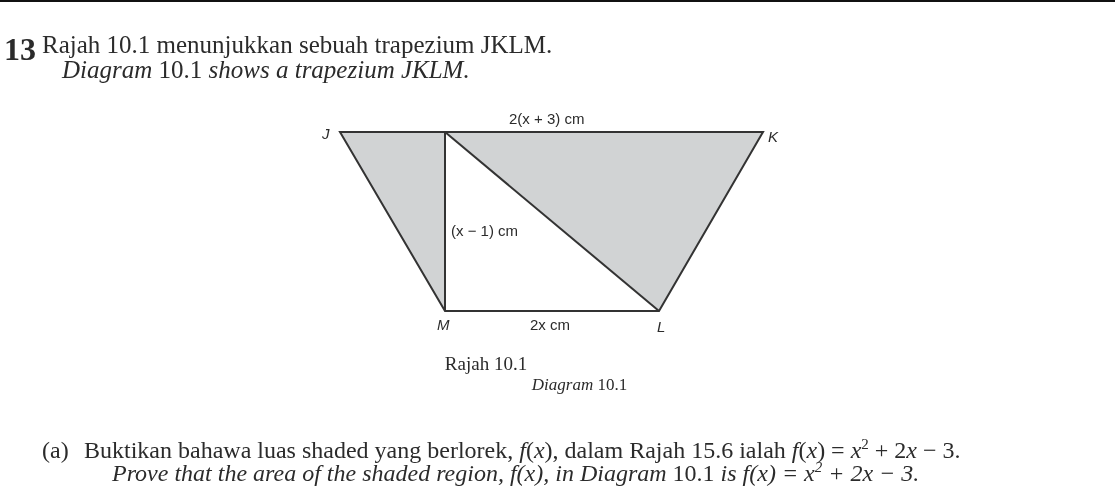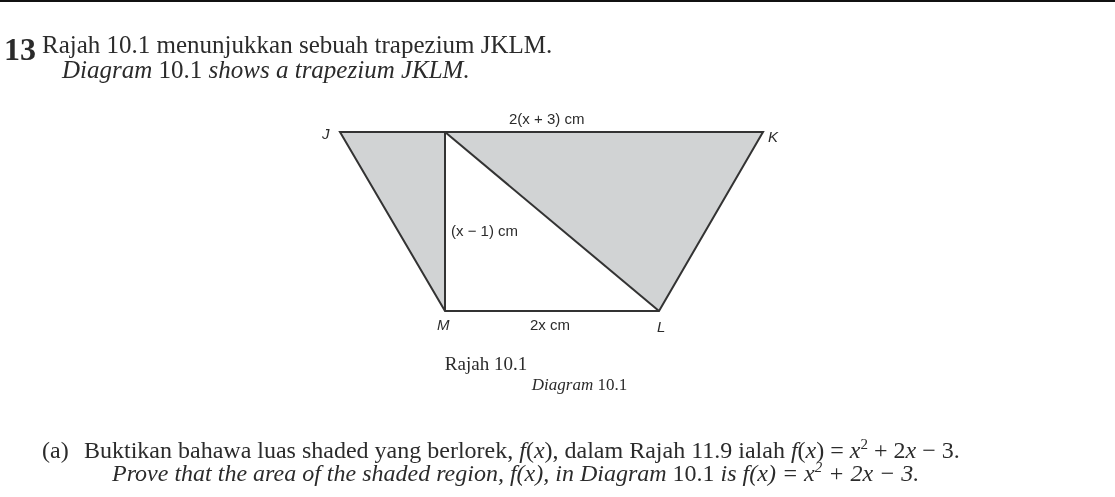--- a/index.html
+++ b/index.html
@@ -52,14 +52,14 @@
 
   <text class="dlabel" x="509" y="124">2(x + 3) cm</text>
   <text class="dlabel" x="451" y="236">(x − 1) cm</text>
   <text class="dlabel" x="530" y="330">2x cm</text>
 </svg>
 
 <div class="caption1">Rajah 10.1</div>
 <div class="caption2"><span class="it">Diagram</span><span> 10.1</span></div>
 
 <div class="pa">(a)</div>
-<div class="pa-text"><span>Buktikan bahawa luas shaded yang berlorek, </span><span class="it">f</span><span>(</span><span class="it">x</span><span>), dalam Rajah 11.9 ialah </span><span class="it">f</span><span>(</span><span class="it">x</span><span>) = </span><span class="it">x</span><sup>2</sup><span> + 2</span><span class="it">x</span><span> − 3.</span></div>
+<div class="pa-text"><span>Buktikan bahawa luas shaded yang berlorek, </span><span class="it">f</span><span>(</span><span class="it">x</span><span>), dalam Rajah 15.6 ialah </span><span class="it">f</span><span>(</span><span class="it">x</span><span>) = </span><span class="it">x</span><sup>2</sup><span> + 2</span><span class="it">x</span><span> − 3.</span></div>
 <div class="pa-en"><span>Prove that the area of the shaded region, f(x), in </span><span>Diagram</span><span class="up"> 10.1 </span><span>is f(x) = x</span><sup>2</sup><span> + 2x − 3.</span></div>
 
 </body></html>

